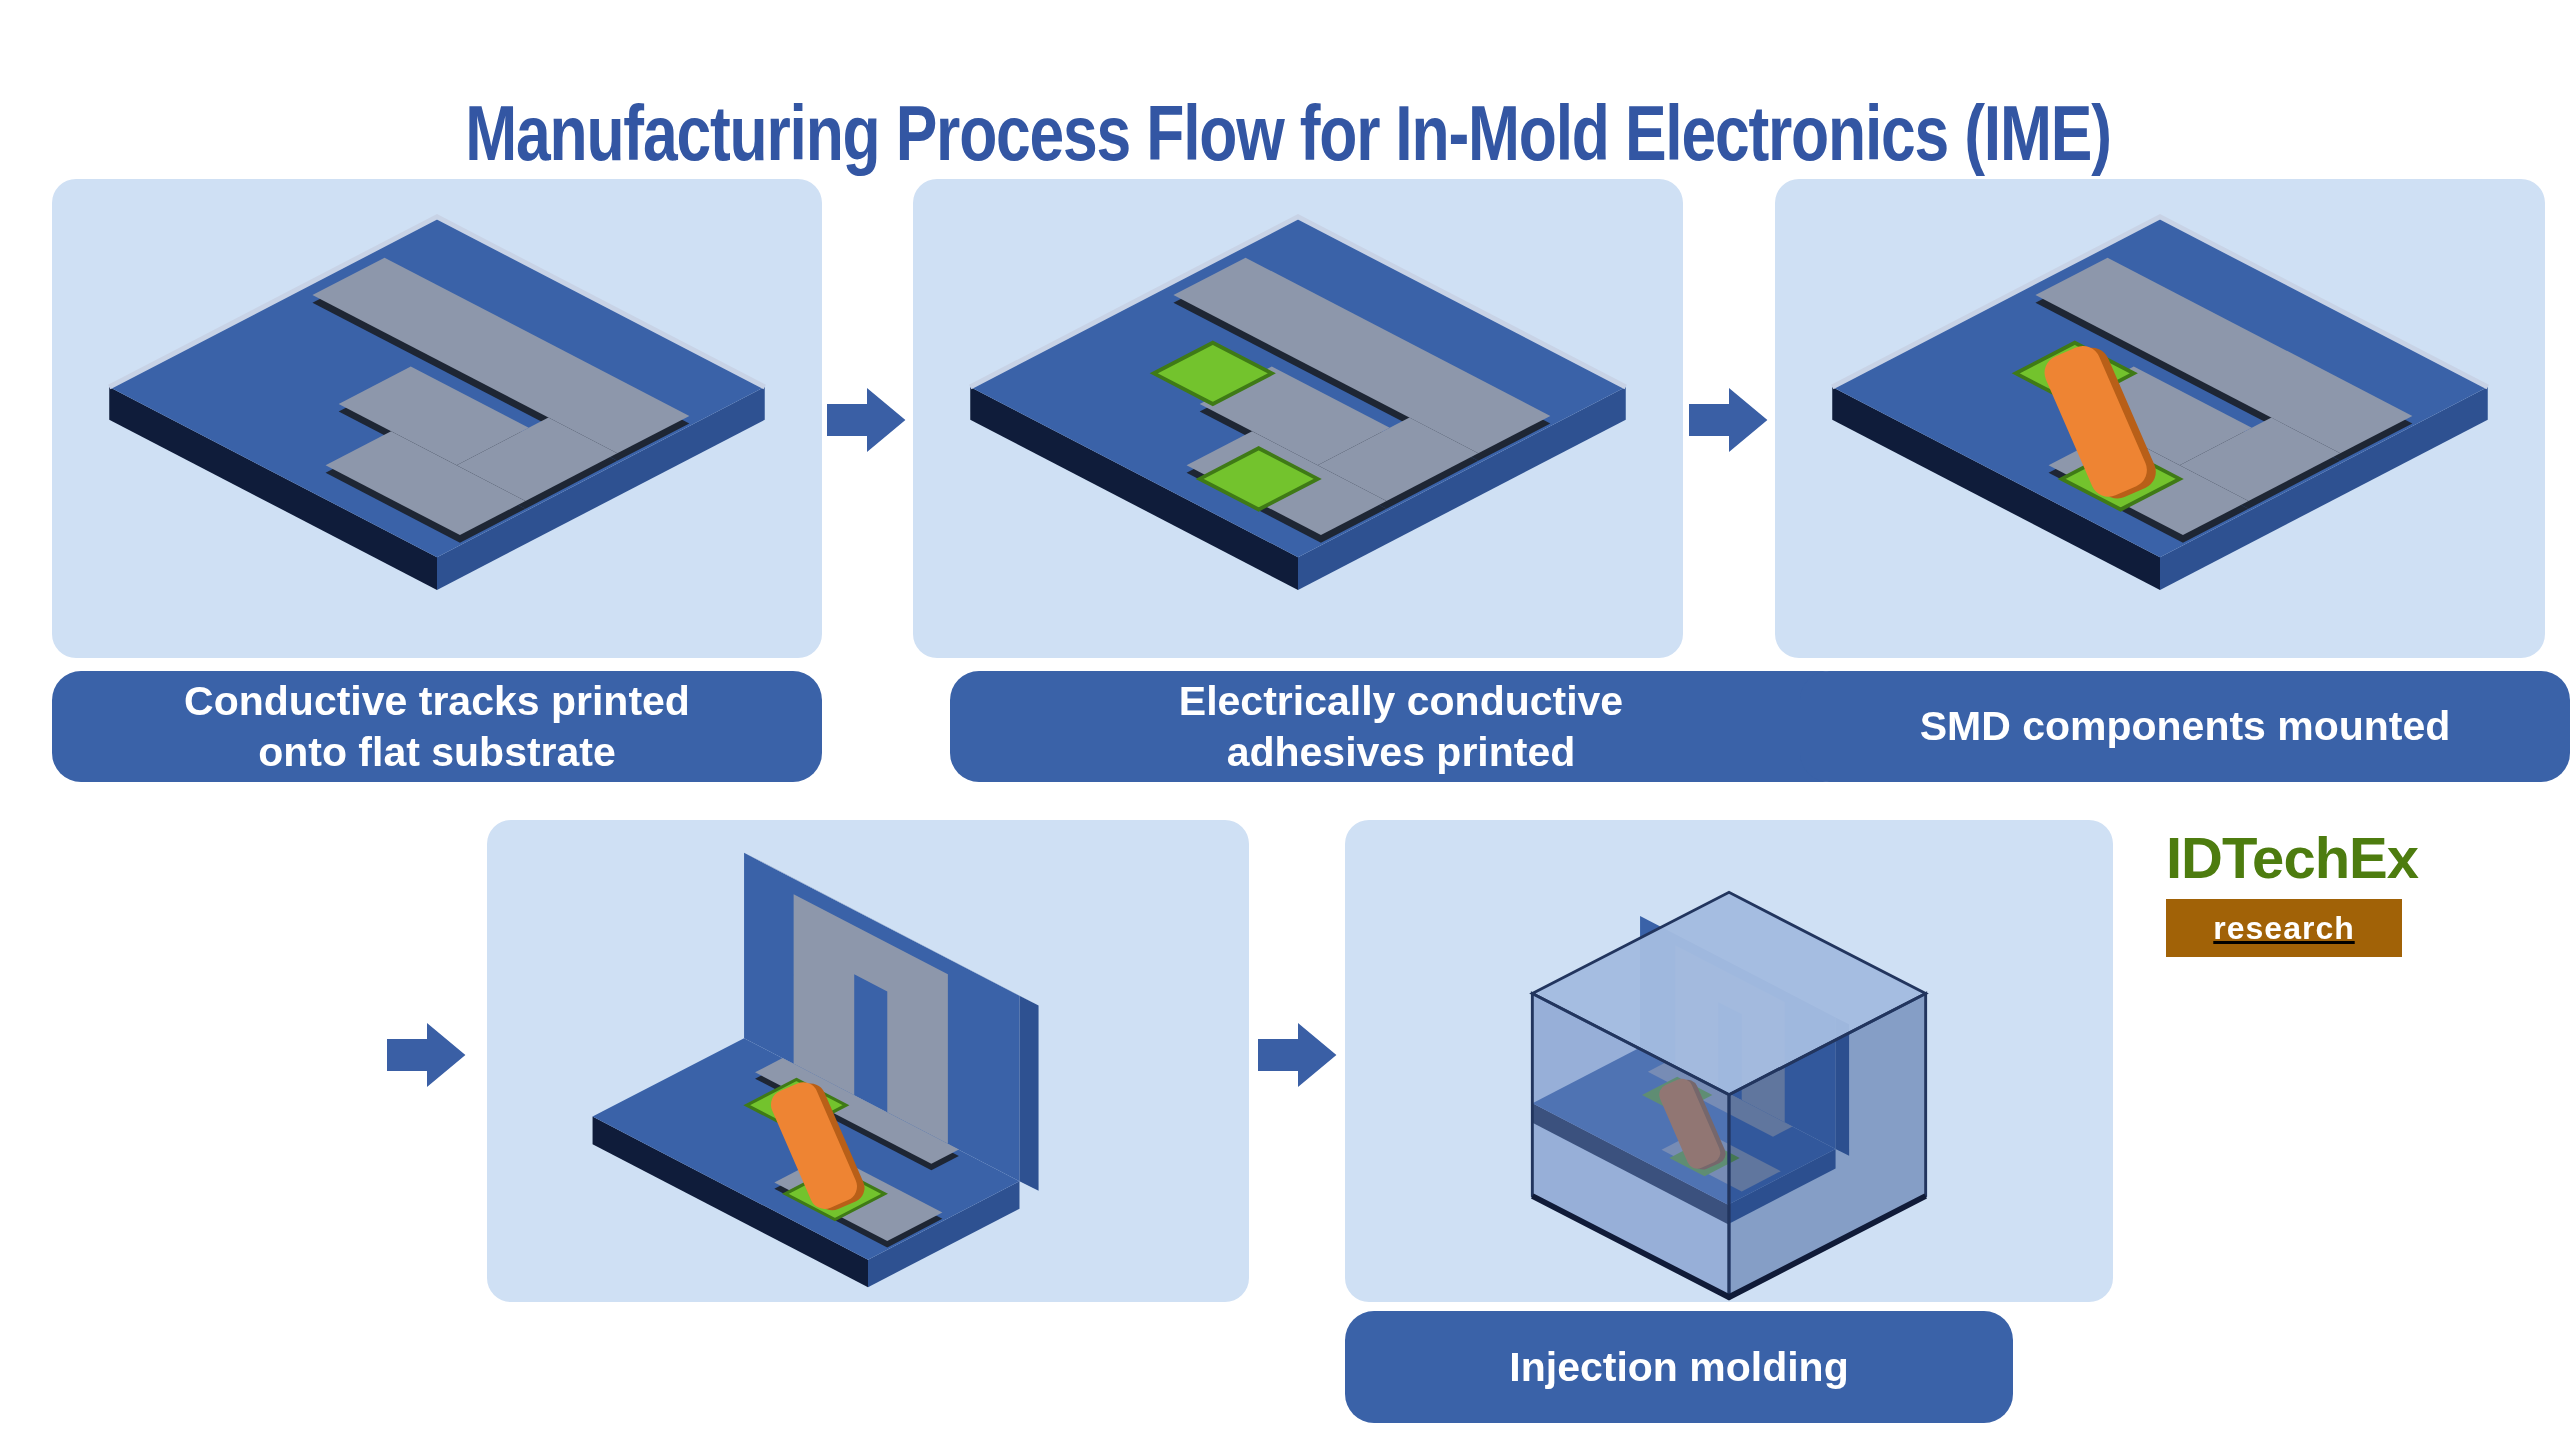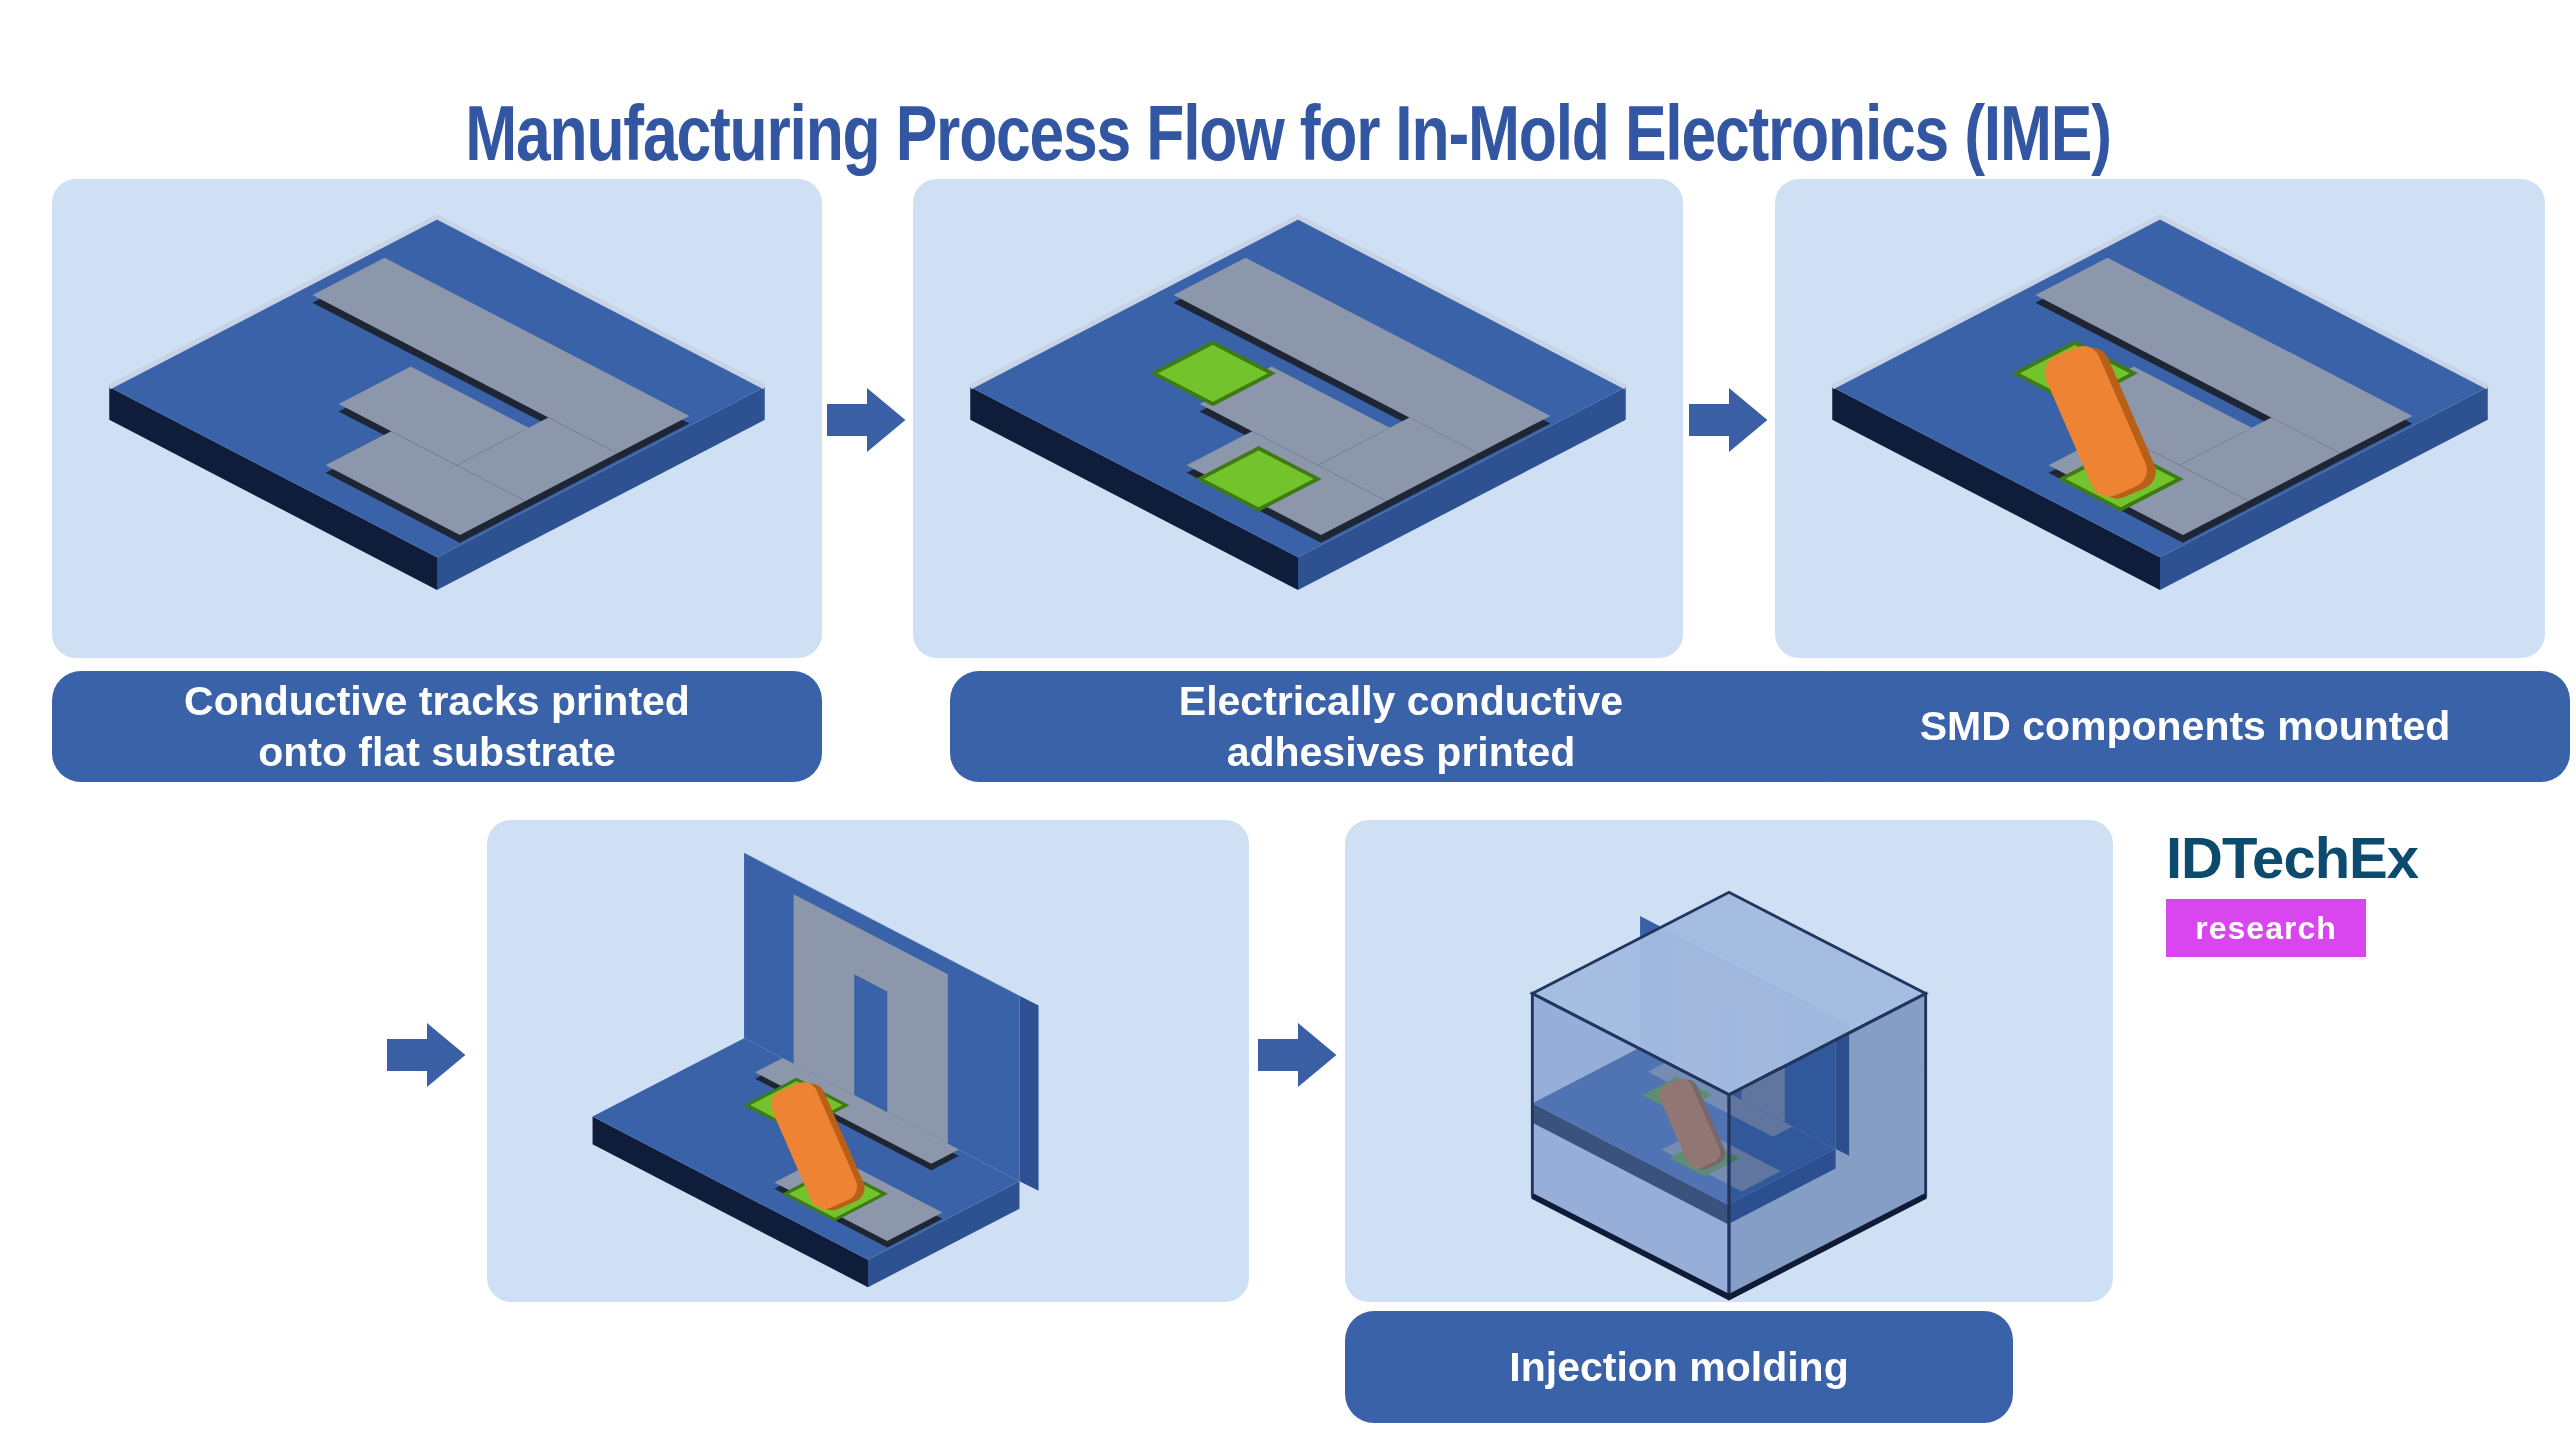--- a/index.html
+++ b/index.html
@@ -27,23 +27,23 @@
   .c4{left:487px;top:1279px;width:762px;height:112px;}
   .c5{left:1345px;top:1279px;width:668px;height:112px;}
   
   .arrow{position:absolute;width:80px;height:80px;}
   .a1{left:827px;top:348px;}
   .a2{left:1689px;top:348px;}
   .a3{left:387px;top:983px;}
   .a4{left:1258px;top:983px;}
   
   #logo{position:absolute;left:2166px;top:792px;width:247px;}
-  #logo .name{font-size:58px;font-weight:bold;color:#0c4a6e;letter-spacing:-1px;white-space:nowrap;}
-  #logo .tagbox{margin-top:8.2px;width:200px;height:58px;background:#d946ef;
-                display:flex;align-items:center;justify-content:center;}
+  #logo .name{font-size:58px;font-weight:bold;color:#4d7c0f;letter-spacing:-1px;white-space:nowrap;}
+  #logo .tagbox{margin-top:8.2px;width:236px;height:58px;background:#a16207;
+                display:flex;align-items:center;justify-content:center;text-decoration:underline;}
   #logo .tagline{color:#ffffff;font-size:32px;font-weight:bold;letter-spacing:1px;}
 </style>
 </head>
 <body>
 
 <div id="page">
 
   <div id="title">Manufacturing Process Flow for In-Mold Electronics (IME)</div>
 
   <div class="panel p1">

